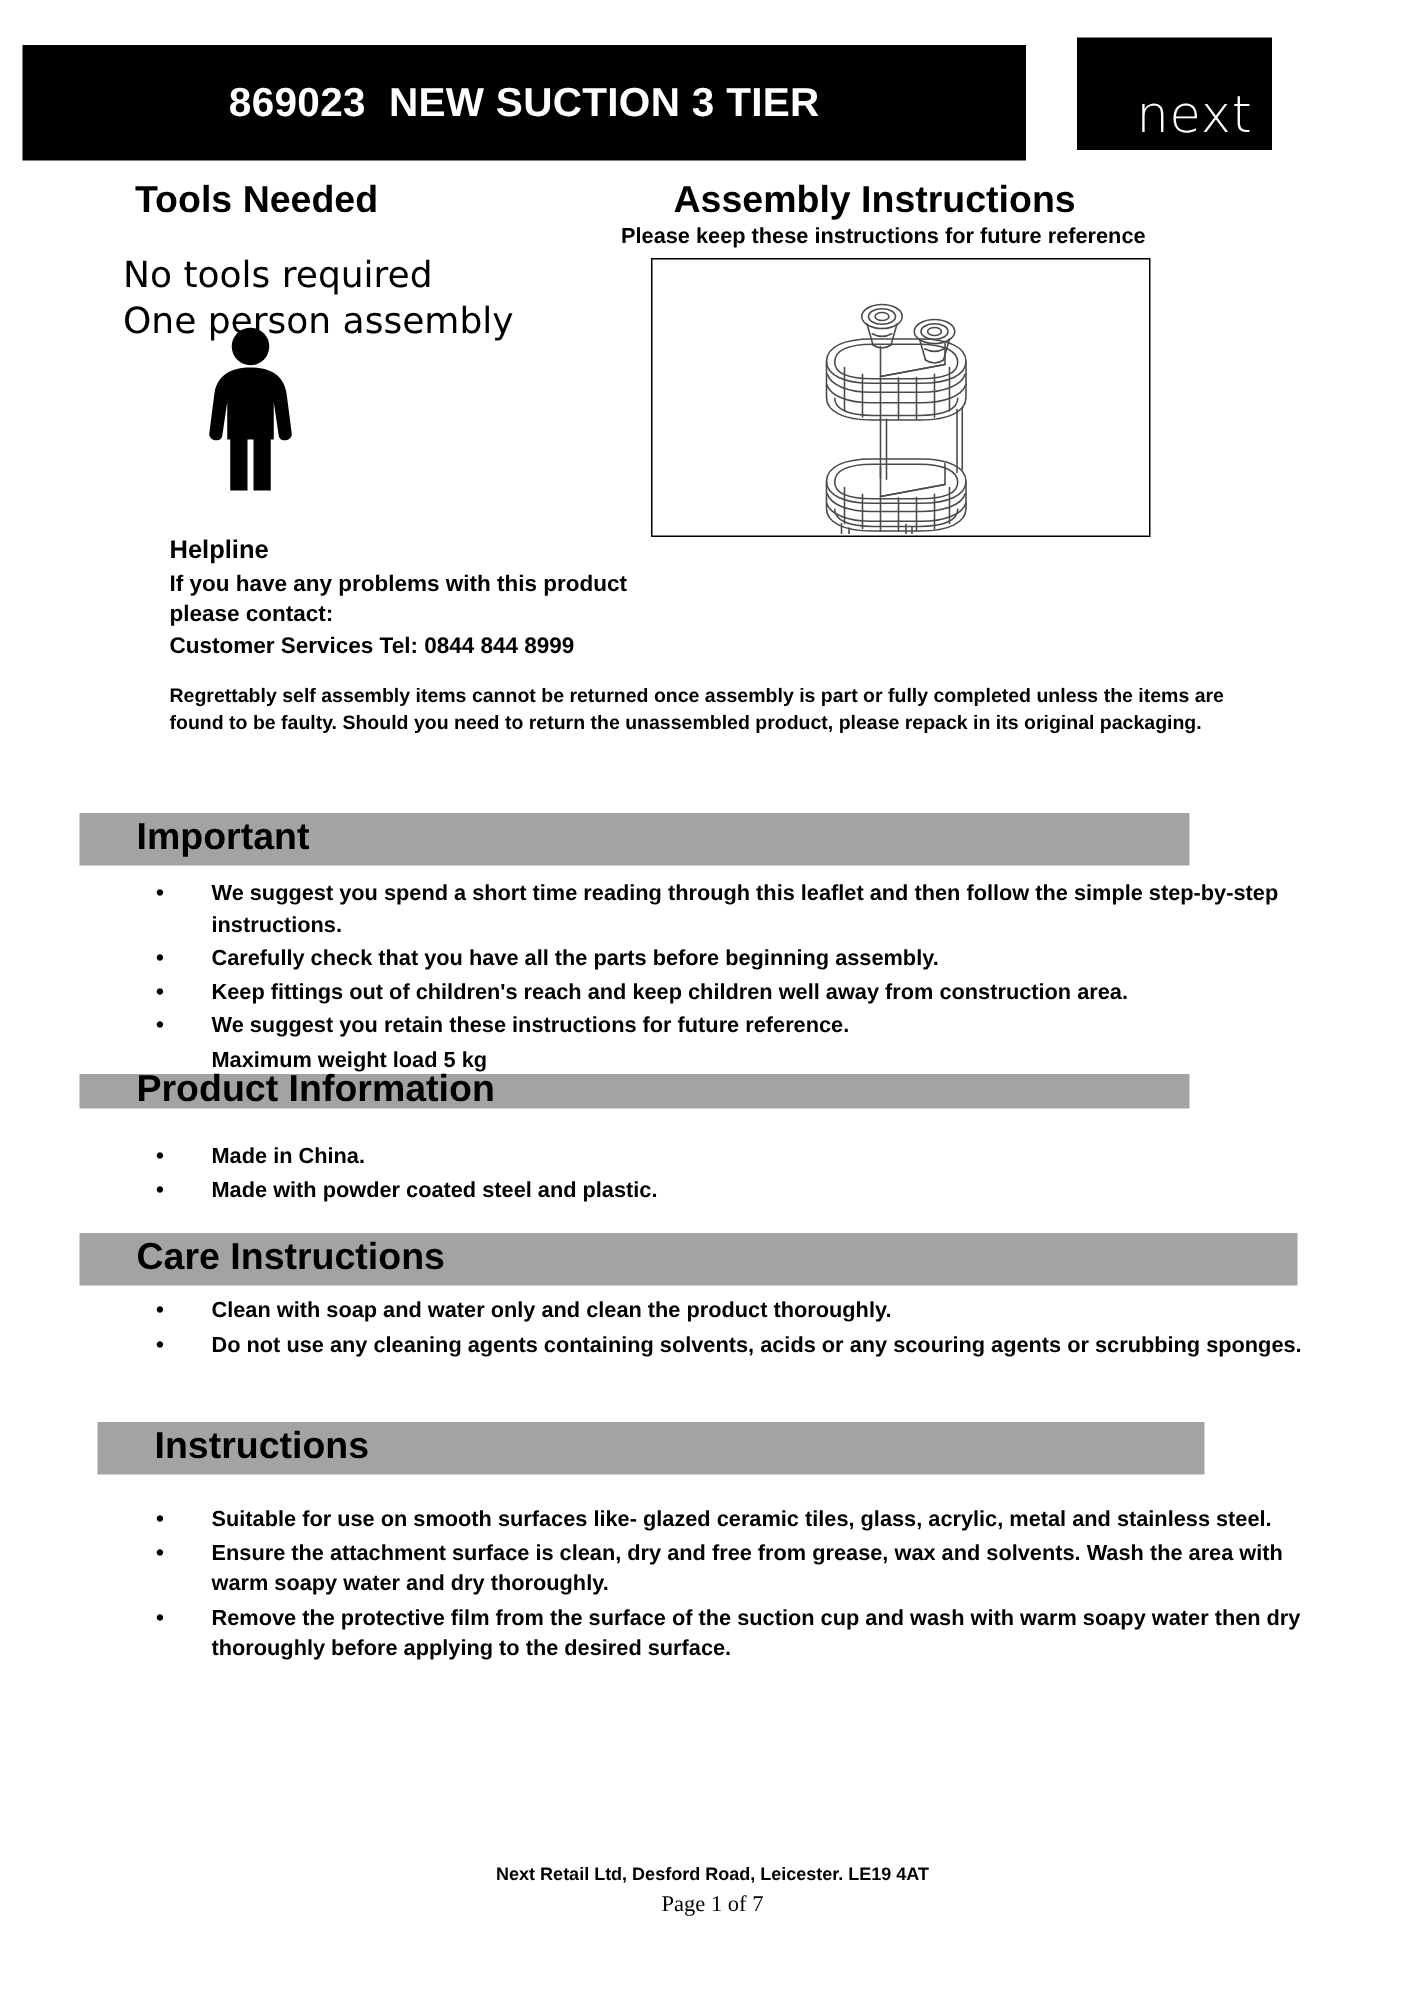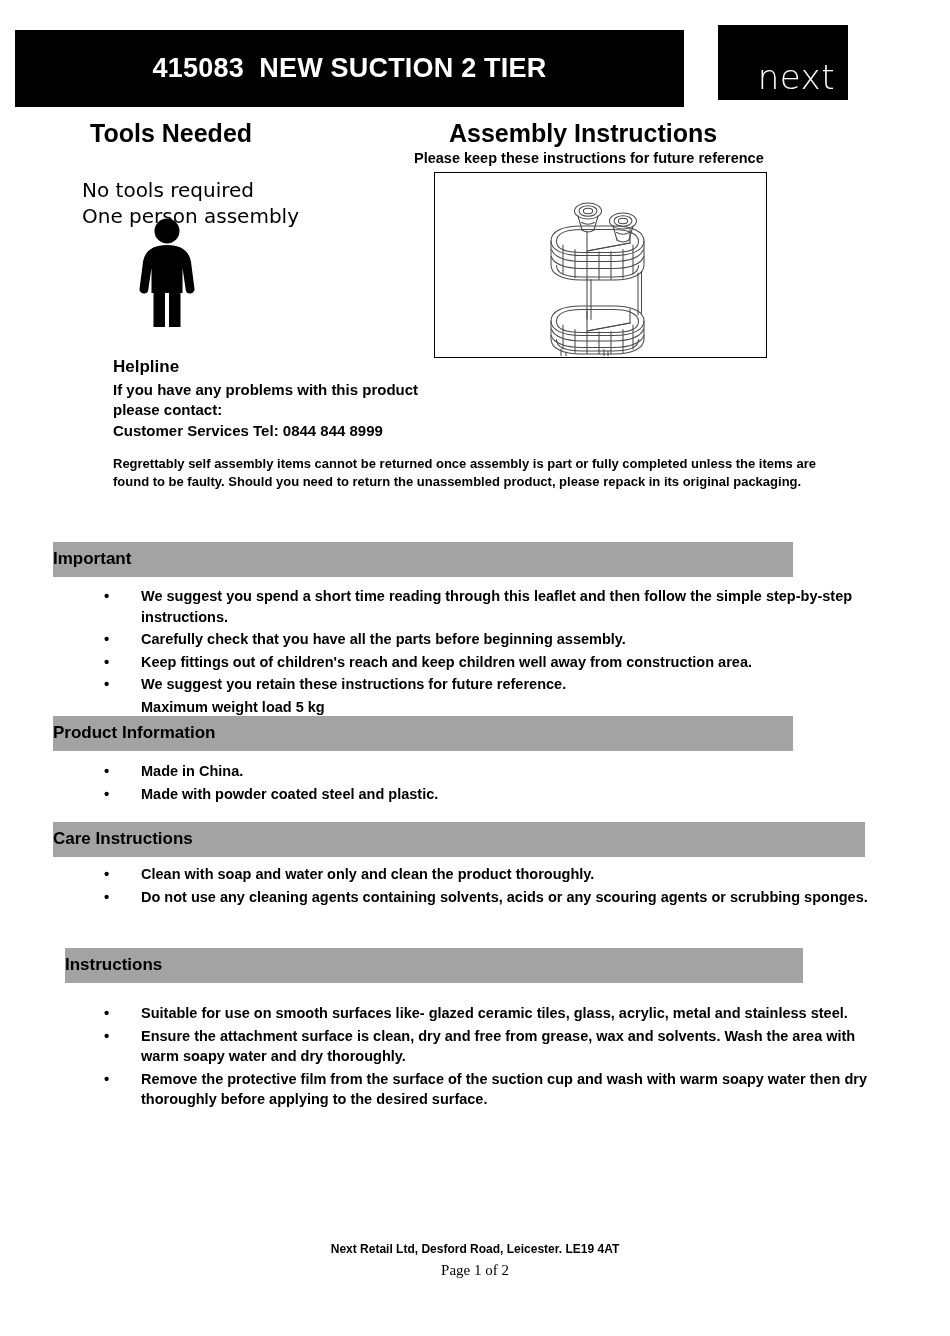--- a/index.html
+++ b/index.html
@@ -80,25 +80,24 @@
     top: 150px;
     font-size: 14.5px;
     font-weight: bold;
   }
 
   
   .tools-lines {
     position: absolute;
     left: 82px;
     top: 168px;
-    font-size: 20px;
+    font-size: 24px;
     line-height: 1.28;
     font-weight: 400;
     font-family: "DejaVu Sans", sans-serif;
-    margin-top: 10px;
   }
   .person-icon {
     position: absolute;
     left: 128px;
     top: 218px;
   }
 
   
   .product-frame {
     position: absolute;
@@ -139,23 +138,24 @@
   }
 
   
   .sec-bar {
     position: absolute;
     background: #a3a3a3;
     display: flex;
     align-items: center;
   }
   .sec-bar-label {
-    font-size: 17px;
+    font-size: 25px;
     font-weight: bold;
     color: #000000;
+    padding-left: 38px;
     margin-top: -2px;
   }
 
   
   .bullets {
     position: absolute;
     left: 104px;
     width: 790px;
     font-size: 14.5px;
     font-weight: bold;
@@ -194,21 +194,21 @@
     font-size: 15px;
     font-family: "Liberation Serif", serif;
   }
 </style>
 </head>
 <body>
 
 <div id="page">
 
   <div class="title-bar">
-    <span class="title-bar-text">415083  NEW SUCTION 2 TIER</span>
+    <span class="title-bar-text">869023  NEW SUCTION 3 TIER</span>
   </div>
 
   <div class="brand-box">
     <span class="brand-text">next</span>
   </div>
 
   <div class="h-tools">Tools Needed</div>
 
   <div class="h-assembly">Assembly Instructions</div>
 
@@ -349,21 +349,21 @@
       <span>Keep fittings out of children's reach and keep children well away from construction area.</span>
     </div>
     <div class="li">
       <span>We suggest you retain these instructions for future reference.</span>
     </div>
     <div class="li no-bullet">
       <span>Maximum weight load 5 kg</span>
     </div>
   </div>
 
-  <div class="sec-bar" style="left:53px; top:716px; width:740px; height:35px;">
+  <div class="sec-bar" style="left:53px; top:716px; width:740px; height:23px;">
     <span class="sec-bar-label">Product Information</span>
   </div>
   <div class="bullets" style="top:761px;">
     <div class="li">
       <span>Made in China.</span>
     </div>
     <div class="li">
       <span>Made with powder coated steel and plastic.</span>
     </div>
   </div>
@@ -389,15 +389,15 @@
     </div>
     <div class="li">
       <span>Ensure the attachment surface is clean, dry and free from grease, wax and solvents. Wash the area with warm soapy water and dry thoroughly.</span>
     </div>
     <div class="li">
       <span>Remove the protective film from the surface of the suction cup and wash with warm soapy water then dry thoroughly before applying to the desired surface.</span>
     </div>
   </div>
 
   <div class="footer-addr">Next Retail Ltd, Desford Road, Leicester. LE19 4AT</div>
-  <div class="footer-page">Page 1 of 2</div>
+  <div class="footer-page">Page 1 of 7</div>
 
 </div>
 
 </body></html>

